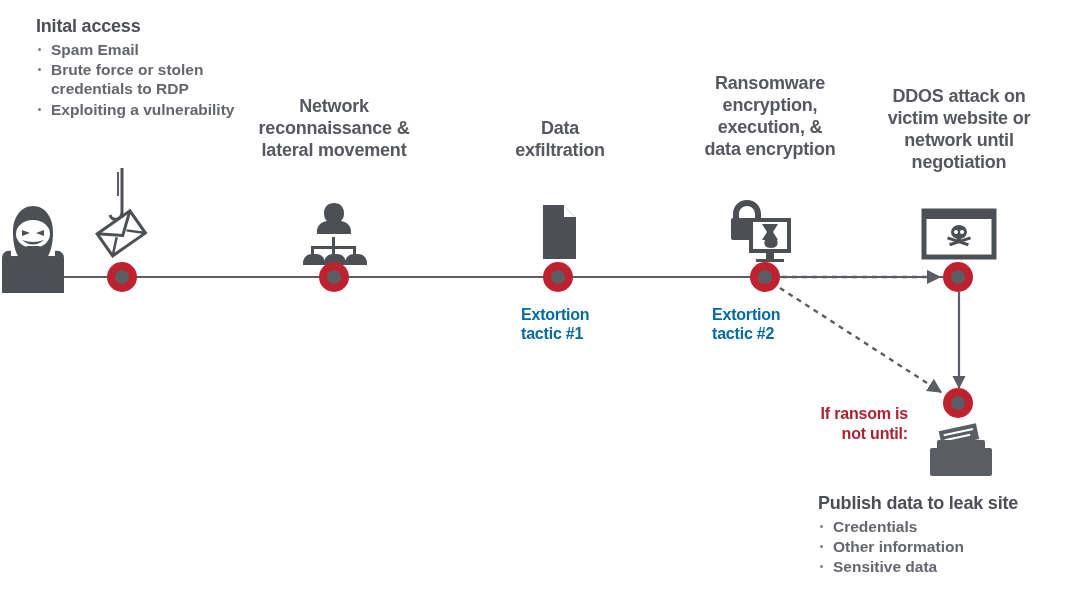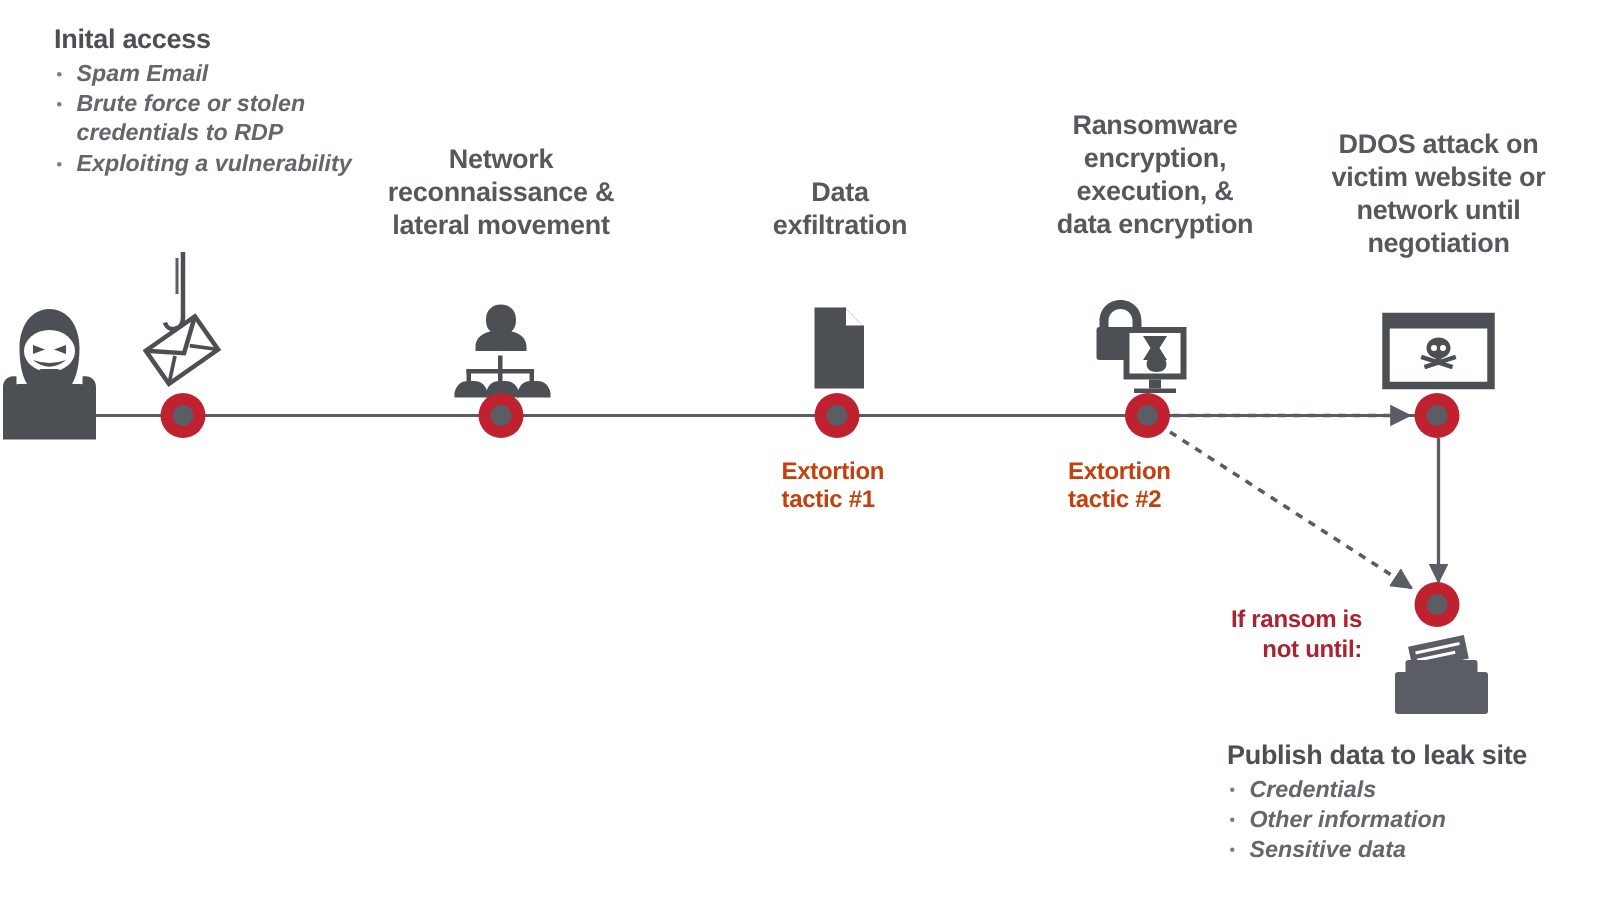--- a/index.html
+++ b/index.html
@@ -38,21 +38,20 @@
     letter-spacing: -0.2px;
   }
   ul.bullets {
     list-style: none;
     margin: 2px 0 0 0;
     padding: 0;
   }
   ul.bullets li {
     position: relative;
     padding-left: 15px;
-    font-style: italic;
     font-weight: bold;
     font-size: 15.5px;
     line-height: 1.25;
     color: #63666c;
     margin-bottom: 1px;
   }
   ul.bullets li::before {
     content: "";
     position: absolute;
     left: 2px;
@@ -60,21 +59,21 @@
     width: 3px;
     height: 3px;
     border-radius: 50%;
     background: #7b7e84;
   }
   .extortion {
     position: absolute;
     font-weight: bold;
     font-size: 16px;
     line-height: 1.2;
-    color: #c2410c;
+    color: #0369a1;
     letter-spacing: -0.2px;
   }
   .ransom-note {
     position: absolute;
     font-weight: bold;
     font-size: 16px;
     line-height: 1.22;
     color: #ab2231;
     text-align: right;
     letter-spacing: -0.2px;

